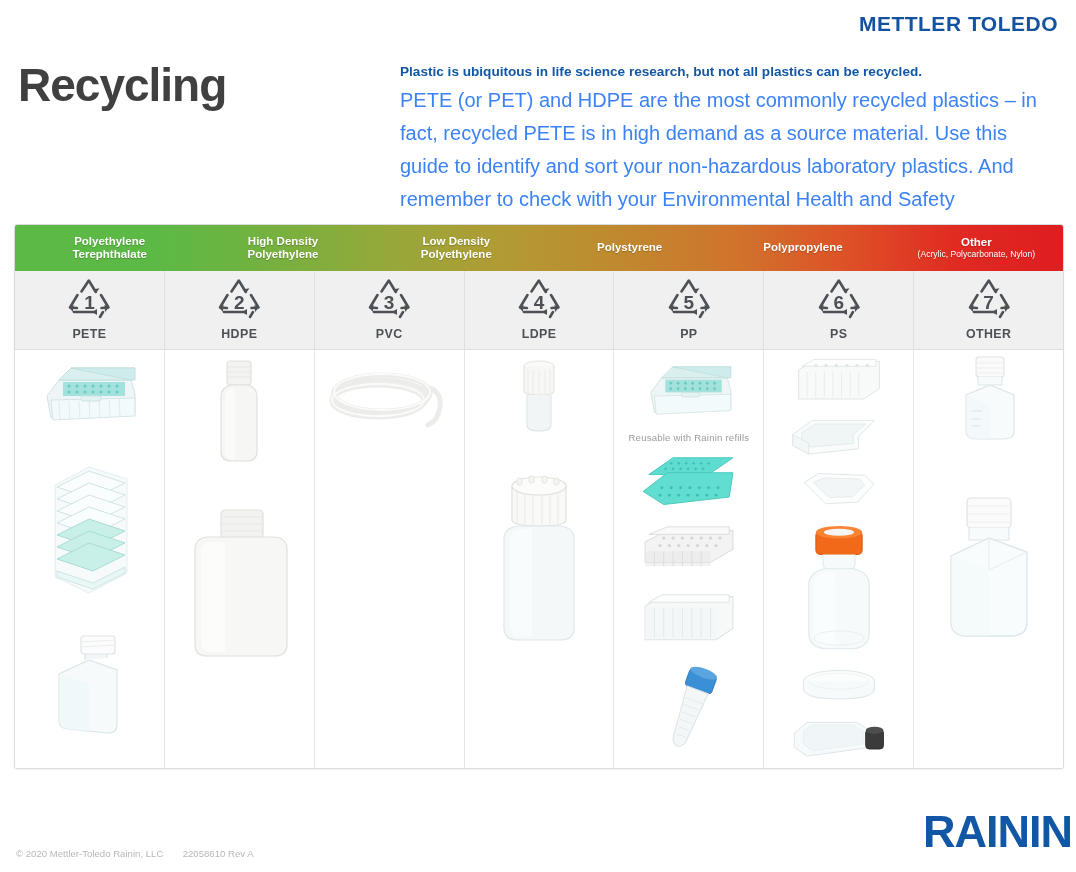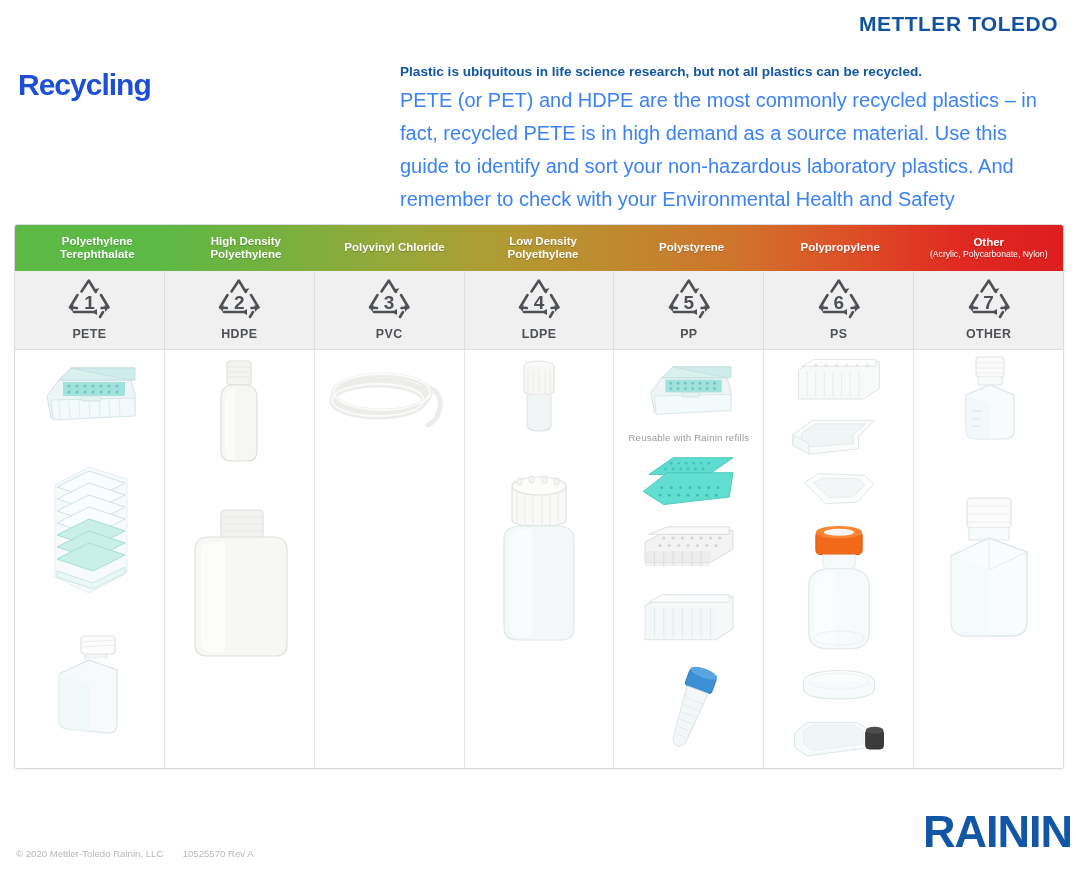--- a/index.html
+++ b/index.html
@@ -15,22 +15,22 @@
   
   .brand-top{
     position:absolute;top:12px;right:18px;
     font-size:21px;font-weight:bold;letter-spacing:.5px;
     color:#12529f;font-family:"Liberation Sans",sans-serif;
   }
 
   
   .title{
     position:absolute;left:18px;top:62px;
-    font-size:30px;line-height:46px;font-weight:bold;
-    color:#1d4ed8;letter-spacing:-1px;
+    font-size:46px;line-height:46px;font-weight:bold;
+    color:#404040;letter-spacing:-1px;
   }
   .title span{display:block;}
 
   
   .intro{position:absolute;left:400px;top:62px;width:660px;}
   .intro .lede{
     color:#1257a5;font-weight:bold;font-size:13.6px;line-height:20px;
     margin-bottom:2px;
   }
   .intro .body{
@@ -128,23 +128,20 @@
         <div>
           <span>Polyethylene</span><br>
           <span>Terephthalate</span>
         </div>
       </div>
       <div class="hdr-cell">
         <div>
           <span>High Density</span><br>
           <span>Polyethylene</span>
         </div>
-      </div>
-      <div class="hdr-cell">
-        <div><span>Polyvinyl Chloride</span></div>
       </div>
       <div class="hdr-cell">
         <div>
           <span>Low Density</span><br>
           <span>Polyethylene</span>
         </div>
       </div>
       <div class="hdr-cell">
         <div><span>Polystyrene</span></div>
       </div>
@@ -661,20 +658,20 @@
           </g>
         </svg>
       </div>
 
     </div>
   </div>
 
   <div class="copyright">
     <span>© 2020 Mettler-Toledo Rainin, LLC</span>
     <span class="sp"></span>
-    <span>10525570 Rev A</span>
+    <span>22058610 Rev A</span>
   </div>
 
   <div class="brand-bottom">
     <span>RAININ</span>
   </div>
 
 </div>
 
 </body></html>

